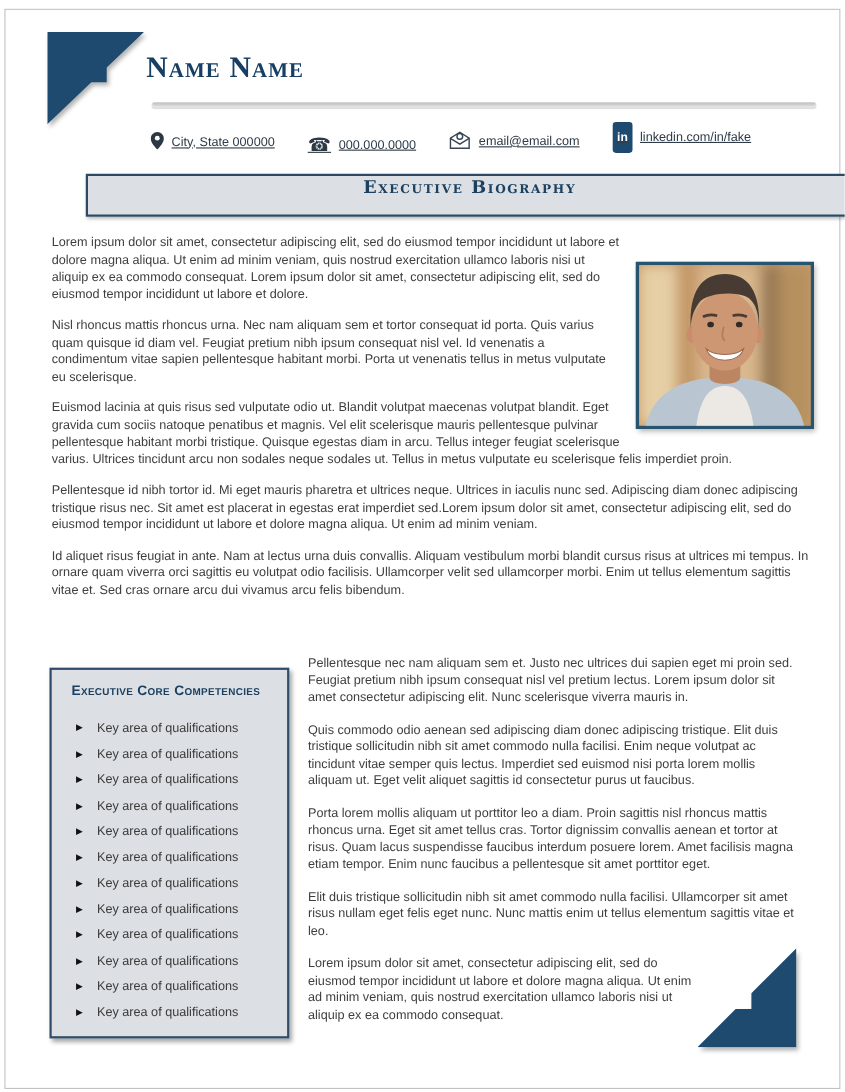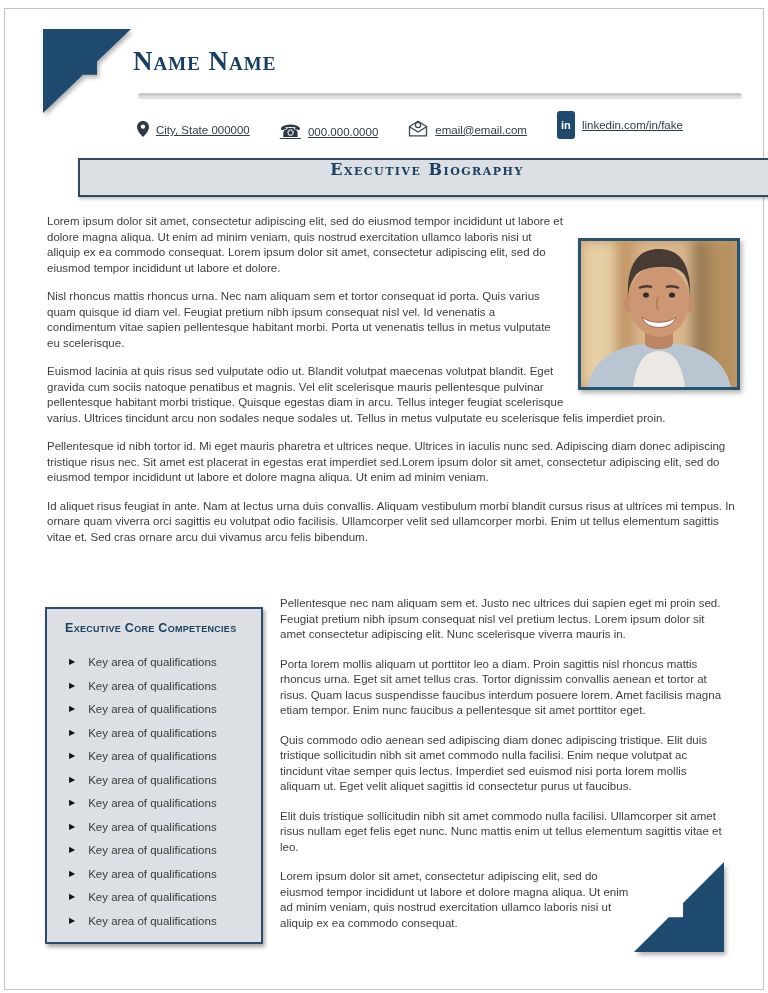--- a/index.html
+++ b/index.html
@@ -204,18 +204,18 @@
       </li>
         <li>
         <span class="tri">▶</span>
         <span>Key area of qualifications</span>
       </li>
       </ul>
   </div>
 
   <div class="rightcol">
       <p>Pellentesque nec nam aliquam sem et. Justo nec ultrices dui sapien eget mi proin sed. Feugiat pretium nibh ipsum consequat nisl vel pretium lectus. Lorem ipsum dolor sit amet consectetur adipiscing elit. Nunc scelerisque viverra mauris in.</p>
+      <p>Quis commodo odio aenean sed adipiscing diam donec adipiscing tristique. Elit duis tristique sollicitudin nibh sit amet commodo nulla facilisi. Enim neque volutpat ac tincidunt vitae semper quis lectus. Imperdiet sed euismod nisi porta lorem mollis aliquam ut. Eget velit aliquet sagittis id consectetur purus ut faucibus.</p>
       <p>Porta lorem mollis aliquam ut porttitor leo a diam. Proin sagittis nisl rhoncus mattis rhoncus urna. Eget sit amet tellus cras. Tortor dignissim convallis aenean et tortor at risus. Quam lacus suspendisse faucibus interdum posuere lorem. Amet facilisis magna etiam tempor. Enim nunc faucibus a pellentesque sit amet porttitor eget.</p>
-      <p>Quis commodo odio aenean sed adipiscing diam donec adipiscing tristique. Elit duis tristique sollicitudin nibh sit amet commodo nulla facilisi. Enim neque volutpat ac tincidunt vitae semper quis lectus. Imperdiet sed euismod nisi porta lorem mollis aliquam ut. Eget velit aliquet sagittis id consectetur purus ut faucibus.</p>
       <p>Elit duis tristique sollicitudin nibh sit amet commodo nulla facilisi. Ullamcorper sit amet risus nullam eget felis eget nunc. Nunc mattis enim ut tellus elementum sagittis vitae et leo.</p>
       <p>Lorem ipsum dolor sit amet, consectetur adipiscing elit, sed do eiusmod tempor incididunt ut labore et dolore magna aliqua. Ut enim ad minim veniam, quis nostrud exercitation ullamco laboris nisi ut aliquip ex ea commodo consequat.</p>
     </div>
 </div>
 
 </body></html>

